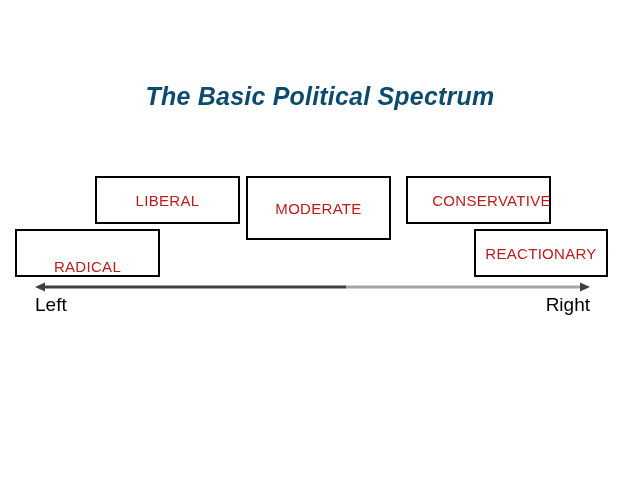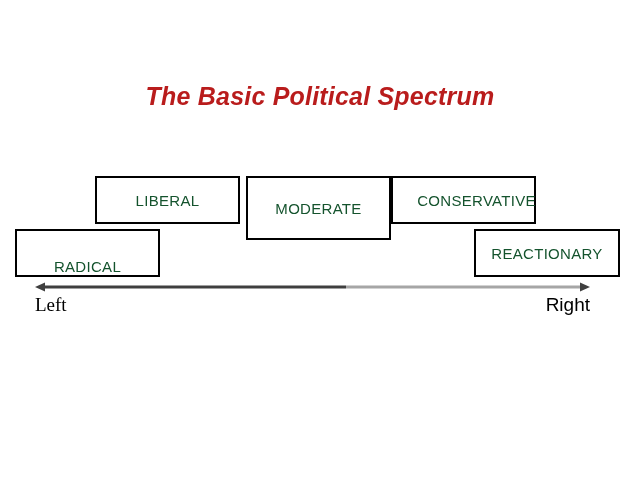--- a/index.html
+++ b/index.html
@@ -22,70 +22,70 @@
   .title {
     position: absolute;
     left: 0;
     top: 82px;
     width: 640px;
     text-align: center;
     font-family: "Liberation Sans", sans-serif;
     font-size: 25px;
     font-weight: bold;
     font-style: italic;
-    color: #b91c1c;
+    color: #0c4a6e;
     letter-spacing: 0.2px;
     white-space: nowrap;
   }
 
   
   .spec-box {
     position: absolute;
     box-sizing: border-box;
     background: #ffffff;
     border: 2px solid #000000;
     display: flex;
     align-items: center;
     justify-content: center;
     font-family: "Liberation Sans", sans-serif;
     font-size: 15px;
     font-weight: normal;
-    color: #14532d;
+    color: #b91c1c;
     letter-spacing: 0.3px;
     white-space: nowrap;
   }
 
   
   .box-liberal      { left: 95px;  top: 176px; width: 145px; height: 48px; }
   .box-moderate     { left: 246px; top: 176px; width: 145px; height: 64px; }
-  .box-conservative { left: 391px; top: 176px; width: 145px; height: 48px; padding-left: 26px; }
+  .box-conservative { left: 406px; top: 176px; width: 145px; height: 48px; padding-left: 26px; }
 
   
   .box-radical      { left: 15px;  top: 229px; width: 145px; height: 48px; align-items: flex-end; }
-  .box-reactionary  { left: 474px; top: 229px; width: 146px; height: 48px; }
+  .box-reactionary  { left: 474px; top: 229px; width: 134px; height: 48px; }
 
   
   .axis {
     position: absolute;
     left: 0;
     top: 276px;
     width: 640px;
     height: 24px;
   }
 
   
   .axis-label {
     position: absolute;
     font-family: "Liberation Sans", sans-serif;
     font-size: 19px;
     font-weight: normal;
     color: #000000;
     white-space: nowrap;
   }
-  .label-left   { left: 35px;  top: 294px; font-family: Liberation Serif, serif; }
+  .label-left   { left: 35px;  top: 294px; }
   .label-center { left: 0;     top: 299px; width: 640px; text-align: center; }
   .label-right  { right: 50px; top: 294px; }
 </style>
 </head>
 <body>
 
 <div id="slide">
 
   <div class="title">The Basic Political Spectrum</div>
 

